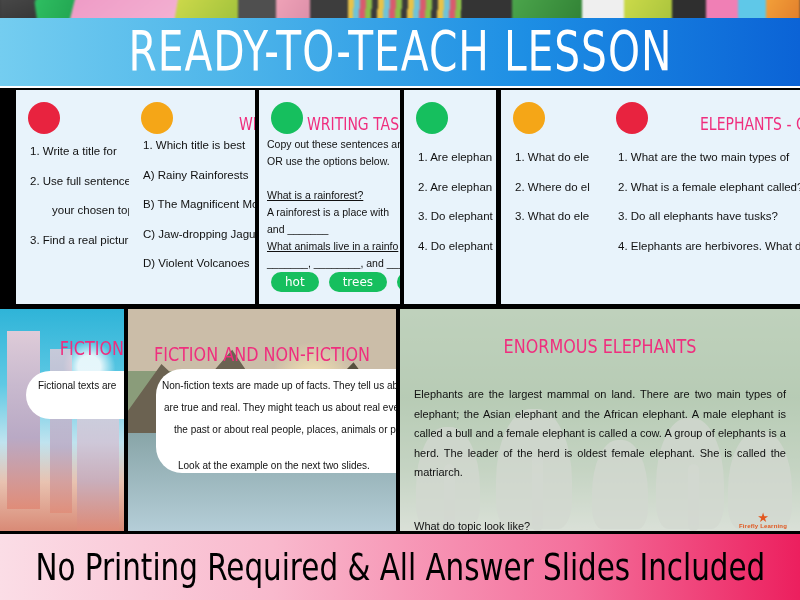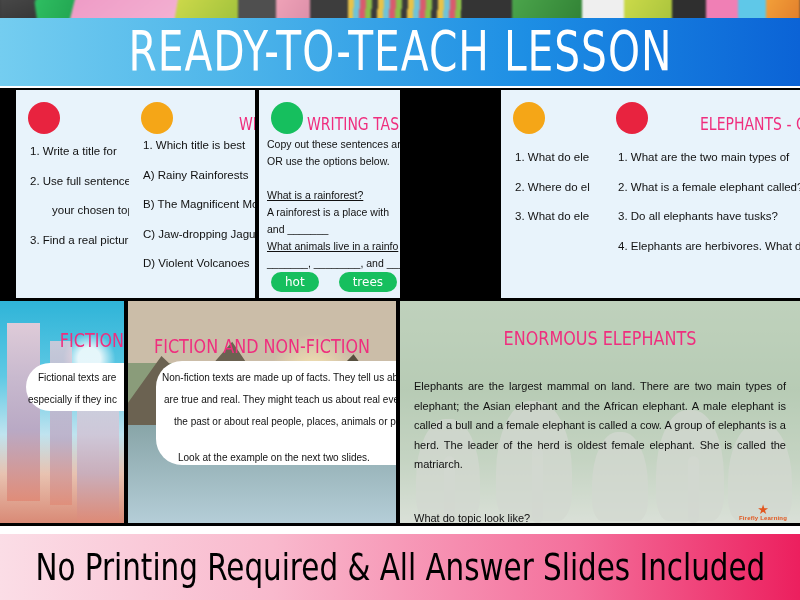--- a/index.html
+++ b/index.html
@@ -47,26 +47,26 @@
   .card{position:absolute;top:2px;height:214px;background:#e8f3fb;overflow:hidden;}
   .dot{position:absolute;left:12px;top:12px;width:32px;height:32px;border-radius:50%;}
   .card-title{position:absolute;top:26px;white-space:nowrap;color:#ef2e7e;
     font-family:"DejaVu Sans",sans-serif;font-size:14px;transform:scaleY(1.2);}
   .clist{position:absolute;left:14px;top:52px;width:400px;}
   .clist .li{white-space:nowrap;color:#111;font-size:11.5px;line-height:1;margin-bottom:18px;
     font-family:"Liberation Sans",sans-serif;}
   .clist .li.ind{padding-left:22px;}
   .para{position:absolute;left:10px;top:48px;width:420px;color:#111;font-size:10.5px;line-height:17px;white-space:nowrap;}
   .para .u{text-decoration:underline;}
-  .pills{position:absolute;left:12px;top:182px;display:flex;gap:20px;}
+  .pills{position:absolute;left:12px;top:182px;display:flex;gap:10px;}
   .pill{background:#16bf5e;color:#fff;border-radius:999px;padding:3px 14px;font-size:12px;
     font-family:"DejaVu Sans",sans-serif;white-space:nowrap;}
 
   
-  .slide-row{position:absolute;left:0;top:298px;width:800px;height:228px;background:#000;}
+  .slide-row{position:absolute;left:0;top:306px;width:800px;height:228px;background:#000;}
   .slide{position:absolute;top:3px;height:222px;overflow:hidden;}
 
   
   .art-ice{position:absolute;inset:0;
     background:
       radial-gradient(circle at 72% 26%,rgba(255,255,255,.85) 0 6%,rgba(255,255,255,0) 14%),
       linear-gradient(180deg,#2fb4d8 0%,#5fc9e4 34%,#bfe3ef 60%,#e8c2b0 78%,#d98a76 100%),
       linear-gradient(115deg,#e6b9cf 0 22%,#b9cfe3 22% 44%,#cfa8bd 44% 62%,#9fc3db 62% 100%);
     background-blend-mode:screen,normal,overlay;}
   .ice-spire{position:absolute;background:linear-gradient(180deg,#f0cdd8,#b9a3c0 60%,#e08a76);opacity:.9;}
@@ -176,20 +176,29 @@
         <div class="u">What animals live in a rainfo</div>
         <div>_______, ________, and _______</div>
       </div>
       <div class="pills">
         <div class="pill">hot</div>
         <div class="pill">trees</div>
         <div class="pill">jag</div>
       </div>
     </div>
 
+    <div class="card" style="left:404px;width:92px;">
+      <div class="dot" style="background:#16bf5e"></div>
+      <div class="clist" style="top:62px">
+        <div class="li">1.   Are elephan</div>
+        <div class="li">2. Are elephan</div>
+        <div class="li">3. Do elephant</div>
+        <div class="li">4. Do elephant</div>
+      </div>
+    </div>
 
     <div class="card" style="left:501px;width:114px;">
       <div class="dot" style="background:#f5a617"></div>
       <div class="clist" style="top:62px">
         <div class="li">1.   What do ele</div>
         <div class="li">2. Where do el</div>
         <div class="li">3. What do ele</div>
       </div>
     </div>
 
@@ -209,21 +218,20 @@
 
     <div class="slide" style="left:0;width:124px;">
       <div class="art-ice">
         <div class="ice-spire" style="left:6%;top:10%;width:26%;height:80%;"></div>
         <div class="ice-spire" style="left:40%;top:18%;width:18%;height:74%;opacity:.75;"></div>
         <div class="ice-spire" style="left:62%;top:44%;width:34%;height:56%;opacity:.65;"></div>
       </div>
       <div class="slide-title" style="top:30px;text-align:right;padding-right:4px;">FICTION</div>
       <div class="white-box" style="left:26px;top:62px;width:190px;height:48px;"></div>
       <div class="wb-text" style="left:38px;top:66px;">Fictional texts are</div>
-      <div class="wb-text" style="left:28px;top:88px;">especially if they inc</div>
     </div>
 
     <div class="slide" style="left:128px;width:268px;">
       <div class="art-lake">
         <div class="lk-sun"></div>
         <div class="lk-mtn" style="left:-6%;top:16%;width:66%;height:40%;"></div>
         <div class="lk-mtn" style="left:42%;top:22%;width:62%;height:34%;background:#57503f;"></div>
         <div class="lk-tree" style="left:82%;top:30%;width:16px;height:30%;"></div>
         <div class="lk-tree" style="left:91%;top:34%;width:14px;height:26%;"></div>
         <div class="lk-refl"></div>

